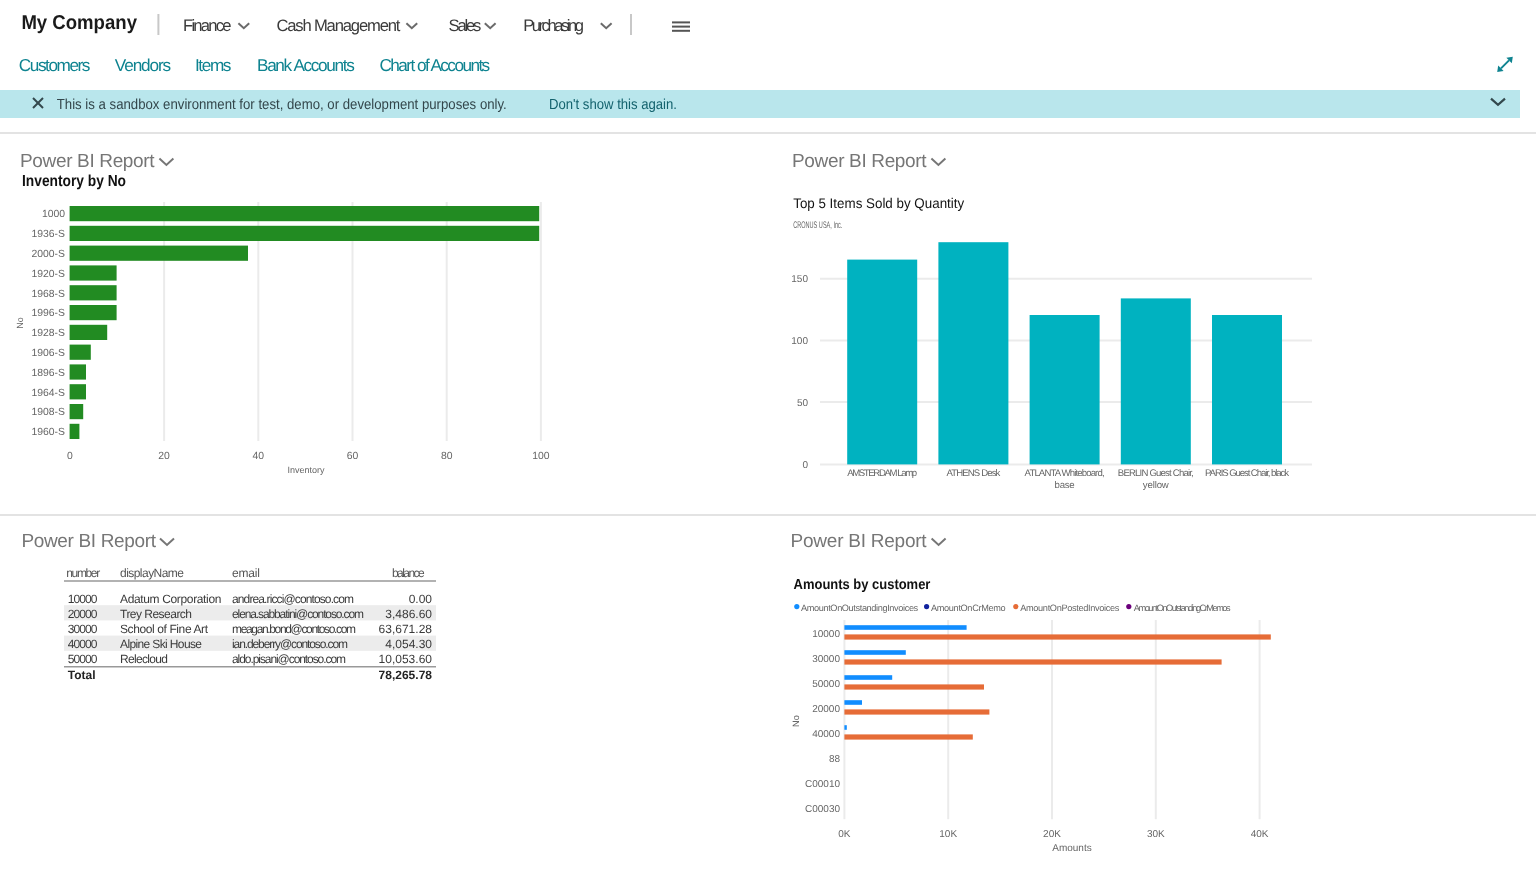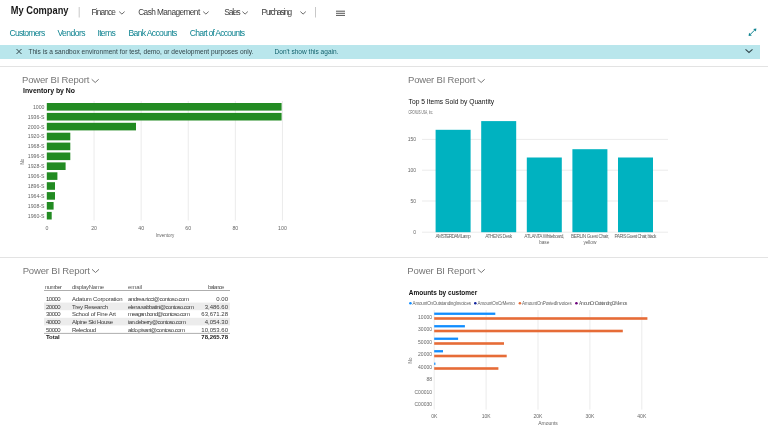--- a/index.html
+++ b/index.html
@@ -54,21 +54,21 @@
   </g>
   <text x="28.4" y="54.4" font-size="7.3" fill="#33464b" textLength="225" lengthAdjust="spacingAndGlyphs">This is a sandbox environment for test, demo, or development purposes only.</text>
   <text x="274.5" y="54.4" font-size="7.3" fill="#13626d" textLength="64" lengthAdjust="spacingAndGlyphs">Don't show this again.</text>
   <polyline points="745.5,49.3 749,52.4 752.5,49.3" stroke="#33484d" stroke-width="1.1" fill="none"></polyline>
 </svg>
 
 <div class="abs" style="left:0;top:66px;width:768px;height:1px;background:#e3e3e3;"></div>
 
 <div class="abs" style="left:0;top:257px;width:768px;height:1px;background:#e3e3e3;"></div>
 
-<div class="abs" style="left:12px;top:67px;width:688px;height:373px;">
+<div class="abs" style="left:0;top:67px;width:688px;height:373px;">
 <svg width="768" height="373">
 
   <g font-size="9.5" fill="#767676" lengthAdjust="spacingAndGlyphs">
     <text x="10" y="16.3" textLength="67.3">Power BI Report</text>
     <text x="396" y="16.3" textLength="67.3">Power BI Report</text>
     <text x="10.7" y="206.5" textLength="67.3">Power BI Report</text>
     <text x="395.3" y="206.5" textLength="68">Power BI Report</text>
   </g>
   <g stroke="#767676" stroke-width="1" fill="none">
     <polyline points="79.7,12.3 83.2,15.5 86.7,12.3"></polyline>

